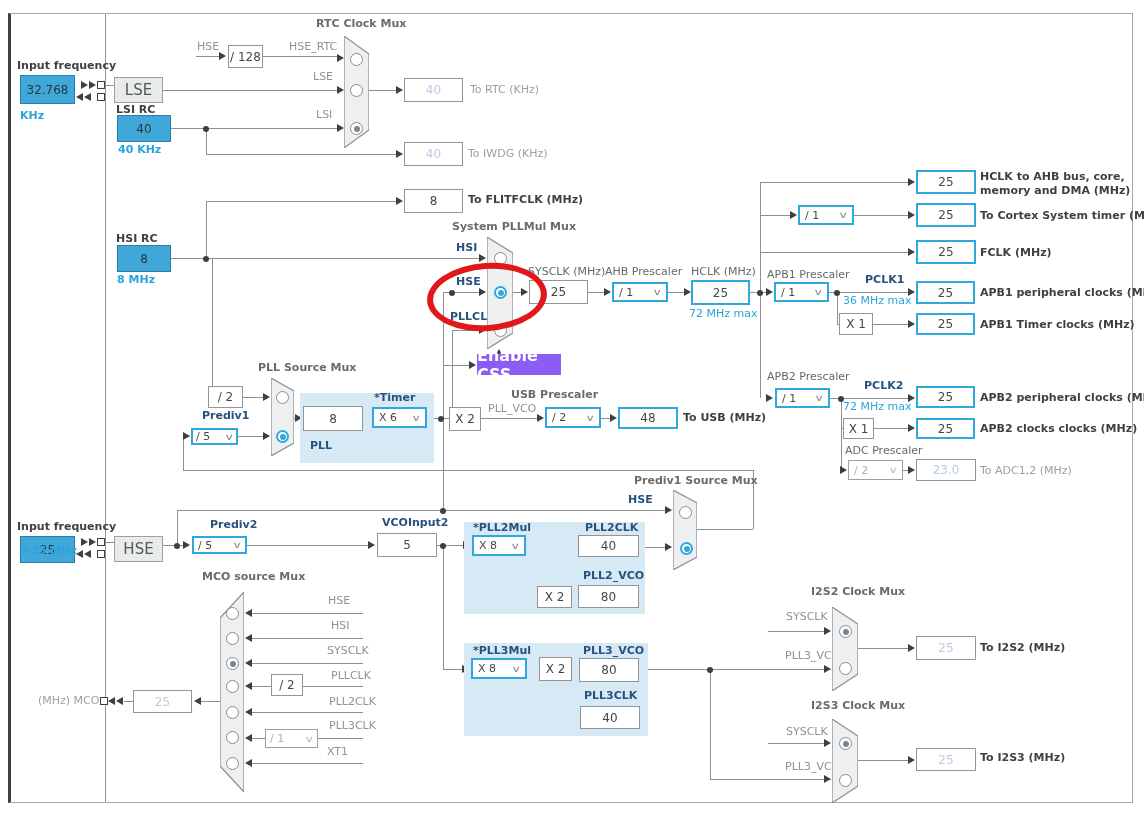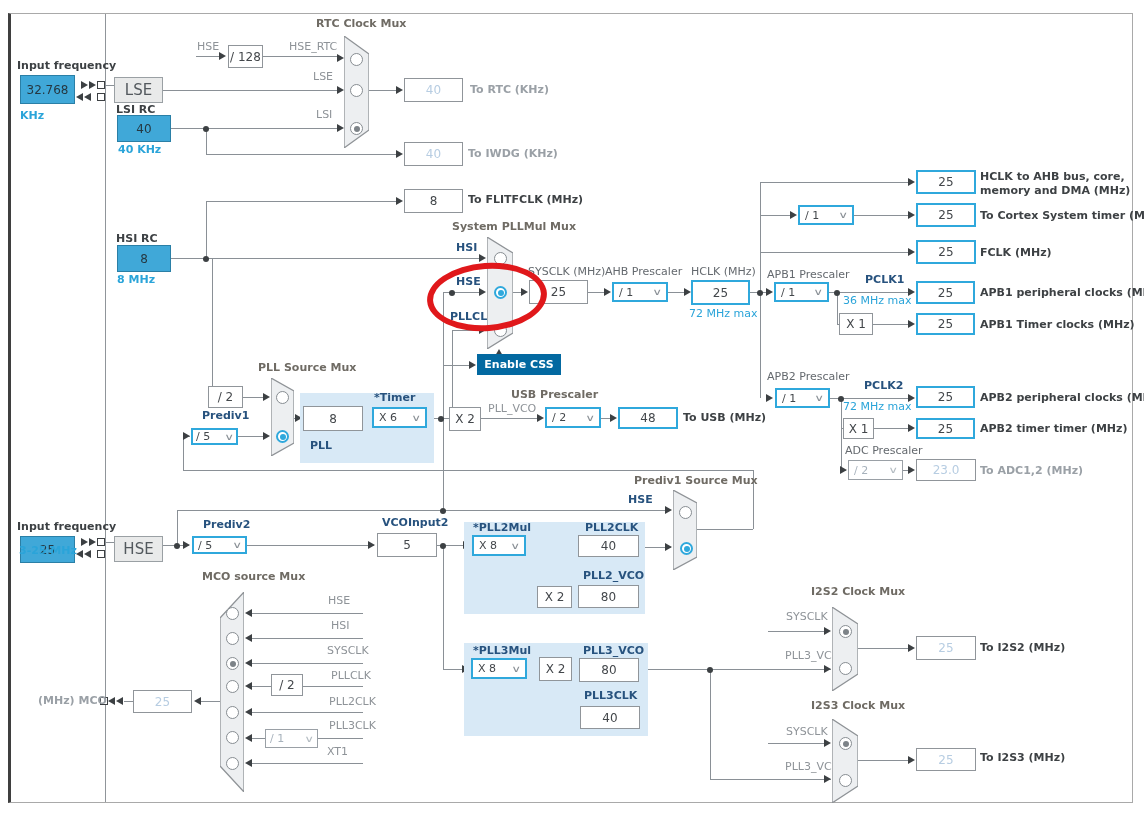--- a/index.html
+++ b/index.html
@@ -5,21 +5,21 @@
   html,body{margin:0;padding:0;background:#fff}
   #stage{position:relative;width:1144px;height:820px;background:#fff;
          font-family:"DejaVu Sans",sans-serif;overflow:hidden}
   .frame{position:absolute;left:8px;top:13px;width:1125px;height:790px;
          border:1px solid #a9a9a9;border-left:3px solid #3f3f3f;box-sizing:border-box}
   .chipline{position:absolute;left:105px;top:14px;width:1px;height:788px;background:#90959a}
   .lbl{position:absolute;font-size:11px;color:#8e9398;white-space:nowrap;line-height:13px}
   .dark{color:#3d4144;font-weight:bold}
   .navy{color:#27527e;font-weight:bold}
   .title{color:#6f6b64;font-weight:bold}
-  .outg{color:#9aa0a6;font-weight:bold}
+  .outg{color:#9aa0a6;font-weight:normal}
   .bluetxt{color:#2aa4d9;font-weight:bold}
   .vbox{position:absolute;background:#fff;border:1px solid #90959a;display:flex;align-items:center;
         justify-content:center;font-size:12px;color:#43474b;box-sizing:border-box}
   .bb{border:2px solid #2fa8dc}
   .dim{color:#b7cde2}
   .oscblue{position:absolute;background:#40a8d8;border:1px solid #2a7fa6;display:flex;align-items:center;
         justify-content:center;font-size:12px;color:#253842;box-sizing:border-box}
   .oscgray{position:absolute;background:#e9eaea;border:1px solid #9aa0a4;display:flex;align-items:center;
         justify-content:center;font-size:15px;color:#53595e;box-sizing:border-box}
   .dd{position:absolute;background:#fff;border:2px solid #2fa8dc;box-sizing:border-box;display:flex;
@@ -28,21 +28,21 @@
   .dd.gray{border:1px solid #9aa0a6;color:#a7b2bc}
   .dd.gray .chev{color:#b4bcc2}
   .region{position:absolute;background:#d8e9f6}
   .radio{position:absolute;width:13px;height:13px;border-radius:50%;background:#fff;
          border:1px solid #878d92;box-sizing:border-box}
   .radio.selg::after{content:"";position:absolute;left:2.5px;top:2.5px;width:6px;height:6px;
          border-radius:50%;background:#7d8388}
   .radio.selb{border:2px solid #2fa8dc}
   .radio.selb::after{content:"";position:absolute;left:1.5px;top:1.5px;width:6px;height:6px;
          border-radius:50%;background:#2fa8dc}
-  .css-btn{position:absolute;background:#0369a1;color:#fff;font-weight:bold;font-size:11px;
+  .css-btn{position:absolute;background:#8b5cf6;color:#fff;font-weight:bold;font-size:16px;
          display:flex;align-items:center;justify-content:center}
   .ellipse{position:absolute;border:6px solid #e0181b;border-radius:50%;transform:rotate(-4deg);z-index:50}
   .wh,.wv{position:absolute;background:#8a9096}
   .dot{position:absolute;width:6px;height:6px;border-radius:50%;background:#3c4043}
   .ar{position:absolute;width:0;height:0}
   .port{position:absolute;width:8px;height:8px;background:#fff;border:1px solid #3c4043;box-sizing:border-box}
   svg.mux{position:absolute}
 </style>
 </head>
 <body>
@@ -303,21 +303,21 @@
   <div class="dd" style="left:775px;top:388px;width:55px;height:20px">
       <span>/ 1</span>
       <span class="chev">∨</span>
     </div>
   <div class="lbl navy" style="left:864px;top:379px">PCLK2</div>
   <div class="lbl bluetxt" style="left:843px;top:400px;font-weight:normal">72 MHz max</div>
   <div class="vbox bb" style="left:916px;top:386px;width:59px;height:22px">25</div>
   <div class="lbl dark" style="left:980px;top:391px">APB2 peripheral clocks (MHz)</div>
   <div class="vbox" style="left:843px;top:418px;width:31px;height:21px">X 1</div>
   <div class="vbox bb" style="left:916px;top:418px;width:59px;height:21px">25</div>
-  <div class="lbl dark" style="left:980px;top:422px">APB2 timer timer (MHz)</div>
+  <div class="lbl dark" style="left:980px;top:422px">APB2 clocks clocks (MHz)</div>
   <div class="lbl" style="left:845px;top:444px;color:#64696e">ADC Prescaler</div>
   <div class="dd gray" style="left:848px;top:460px;width:55px;height:20px">
       <span>/ 2</span>
       <span class="chev">∨</span>
     </div>
   <div class="vbox dim" style="left:916px;top:459px;width:60px;height:22px">23.0</div>
   <div class="lbl outg" style="left:980px;top:464px">To ADC1,2 (MHz)</div>
 
   <div class="lbl title" style="left:258px;top:361px">PLL Source Mux</div>
   <div class="vbox" style="left:208px;top:386px;width:35px;height:22px">/ 2</div>
@@ -347,21 +347,21 @@
       <span>/ 2</span>
       <span class="chev">∨</span>
     </div>
   <div class="vbox bb" style="left:618px;top:407px;width:60px;height:22px">48</div>
   <div class="lbl dark" style="left:683px;top:411px">To USB (MHz)</div>
 
   <div class="lbl dark" style="left:17px;top:520px">Input frequency</div>
   <div class="oscblue" style="left:20px;top:536px;width:55px;height:27px">25</div>
   <div class="lbl bluetxt" style="left:19px;top:544px">3-25 MHz</div>
   <div class="oscgray" style="left:114px;top:536px;width:49px;height:26px">HSE</div>
-  <div class="lbl navy" style="left:203px;top:518px">Prediv2</div>
+  <div class="lbl navy" style="left:210px;top:518px">Prediv2</div>
   <div class="dd" style="left:192px;top:536px;width:55px;height:18px;padding:0 4px">
       <span>/ 5</span>
       <span class="chev">∨</span>
     </div>
   <div class="lbl navy" style="left:382px;top:516px">VCOInput2</div>
   <div class="vbox" style="left:377px;top:533px;width:60px;height:24px">5</div>
 
   <div class="region" style="left:464px;top:522px;width:181px;height:92px"></div>
   <div class="lbl navy" style="left:473px;top:521px">*PLL2Mul</div>
   <div class="dd" style="left:472px;top:535px;width:54px;height:21px">

